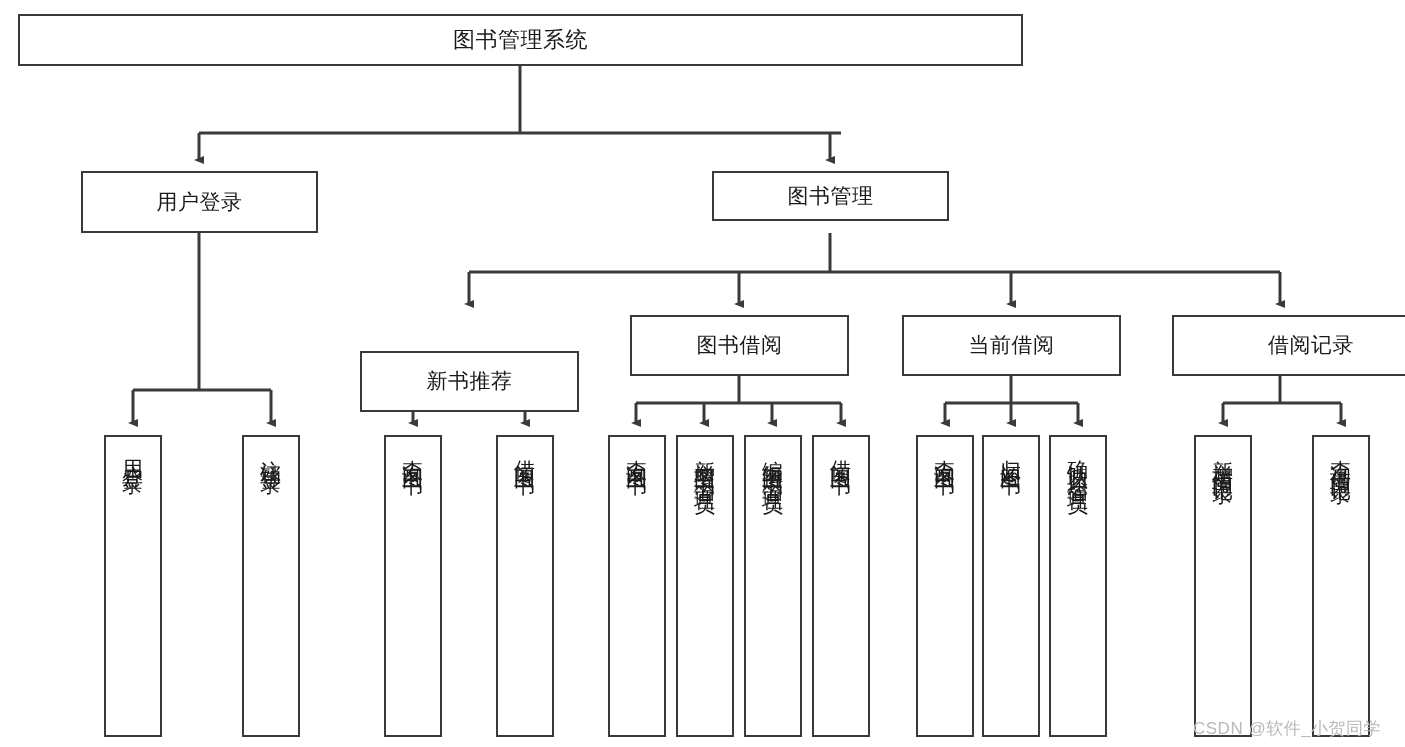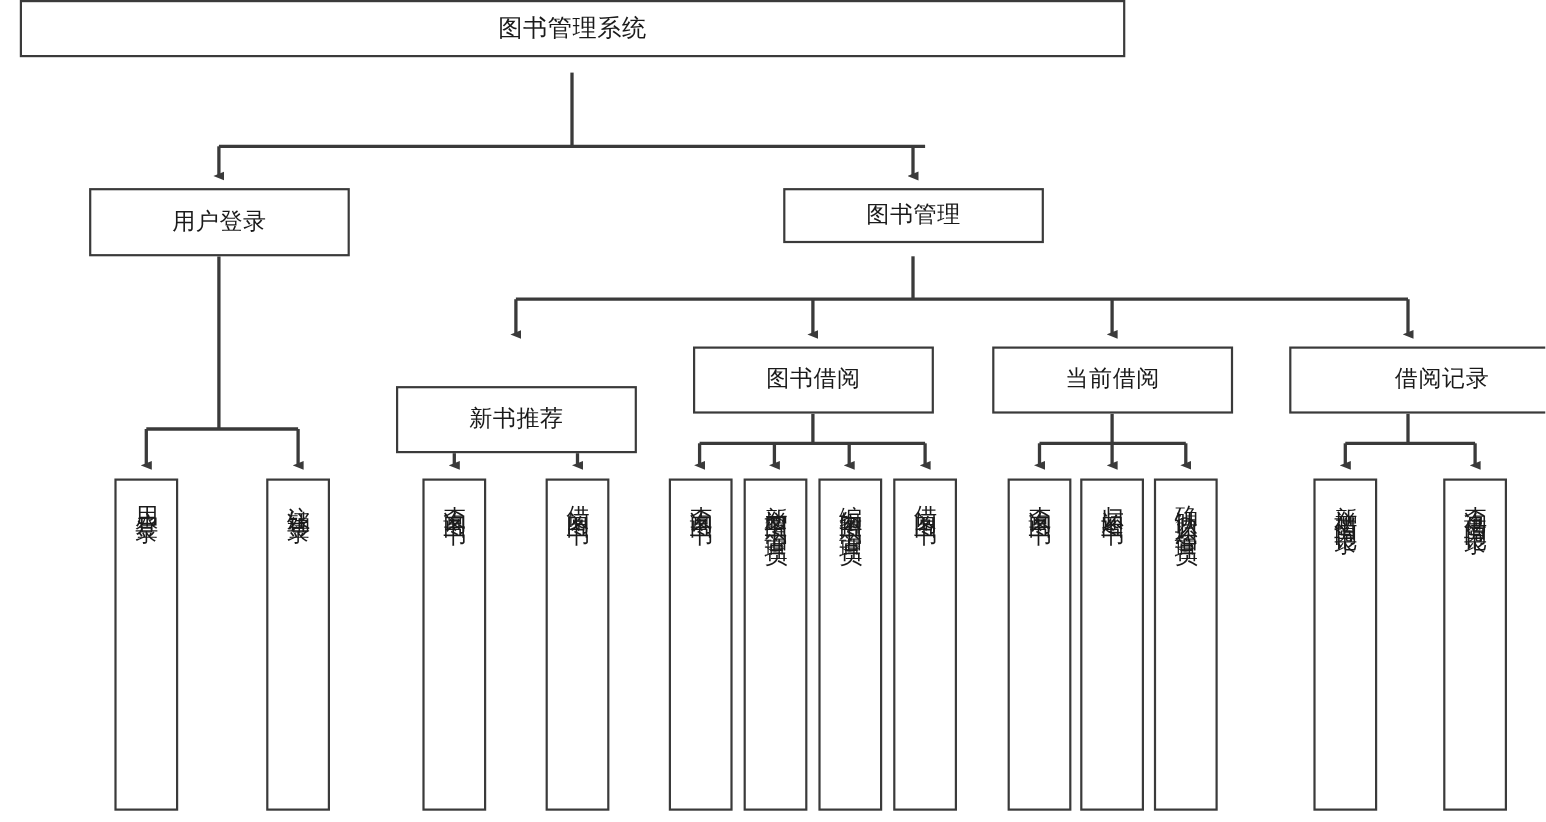--- a/index.html
+++ b/index.html
@@ -118,21 +118,21 @@
       <path d="M1011,403 L1011,423" marker-end="url(#arrow)"></path>
       <path d="M1078,403 L1078,423" marker-end="url(#arrow)"></path>
 
       <path d="M1280,376 L1280,403"></path>
       <path d="M1223,403 L1341,403"></path>
       <path d="M1223,403 L1223,423" marker-end="url(#arrow)"></path>
       <path d="M1341,403 L1341,423" marker-end="url(#arrow)"></path>
     </g>
   </svg>
 
-  <div class="node h root" style="left:18px; top:0; width:1005px; height:52px;align-items:center;">
+  <div class="node h root" style="left:18px; top:14px; width:1005px; height:52px;align-items:center;">
     <span class="label">图书管理系统</span>
   </div>
 
   <div class="node h" style="left:81px; top:171px; width:237px; height:62px;">
     <span class="label">用户登录</span>
   </div>
   <div class="node h" style="left:712px; top:171px; width:237px; height:50px;">
     <span class="label">图书管理</span>
   </div>
 
@@ -186,14 +186,15 @@
     <span class="label">确认归还（管理员）</span>
   </div>
 
   <div class="node v" style="left:1194px; top:435px; width:58px; height:302px;">
     <span class="label">新增借阅记录</span>
   </div>
   <div class="node v" style="left:1312px; top:435px; width:58px; height:302px;">
     <span class="label">查询借阅记录</span>
   </div>
 
+  <div class="watermark" style="left:1193px; top:717px;">CSDN @软件_小贺同学</div>
 
 </div>
 
 </body></html>

